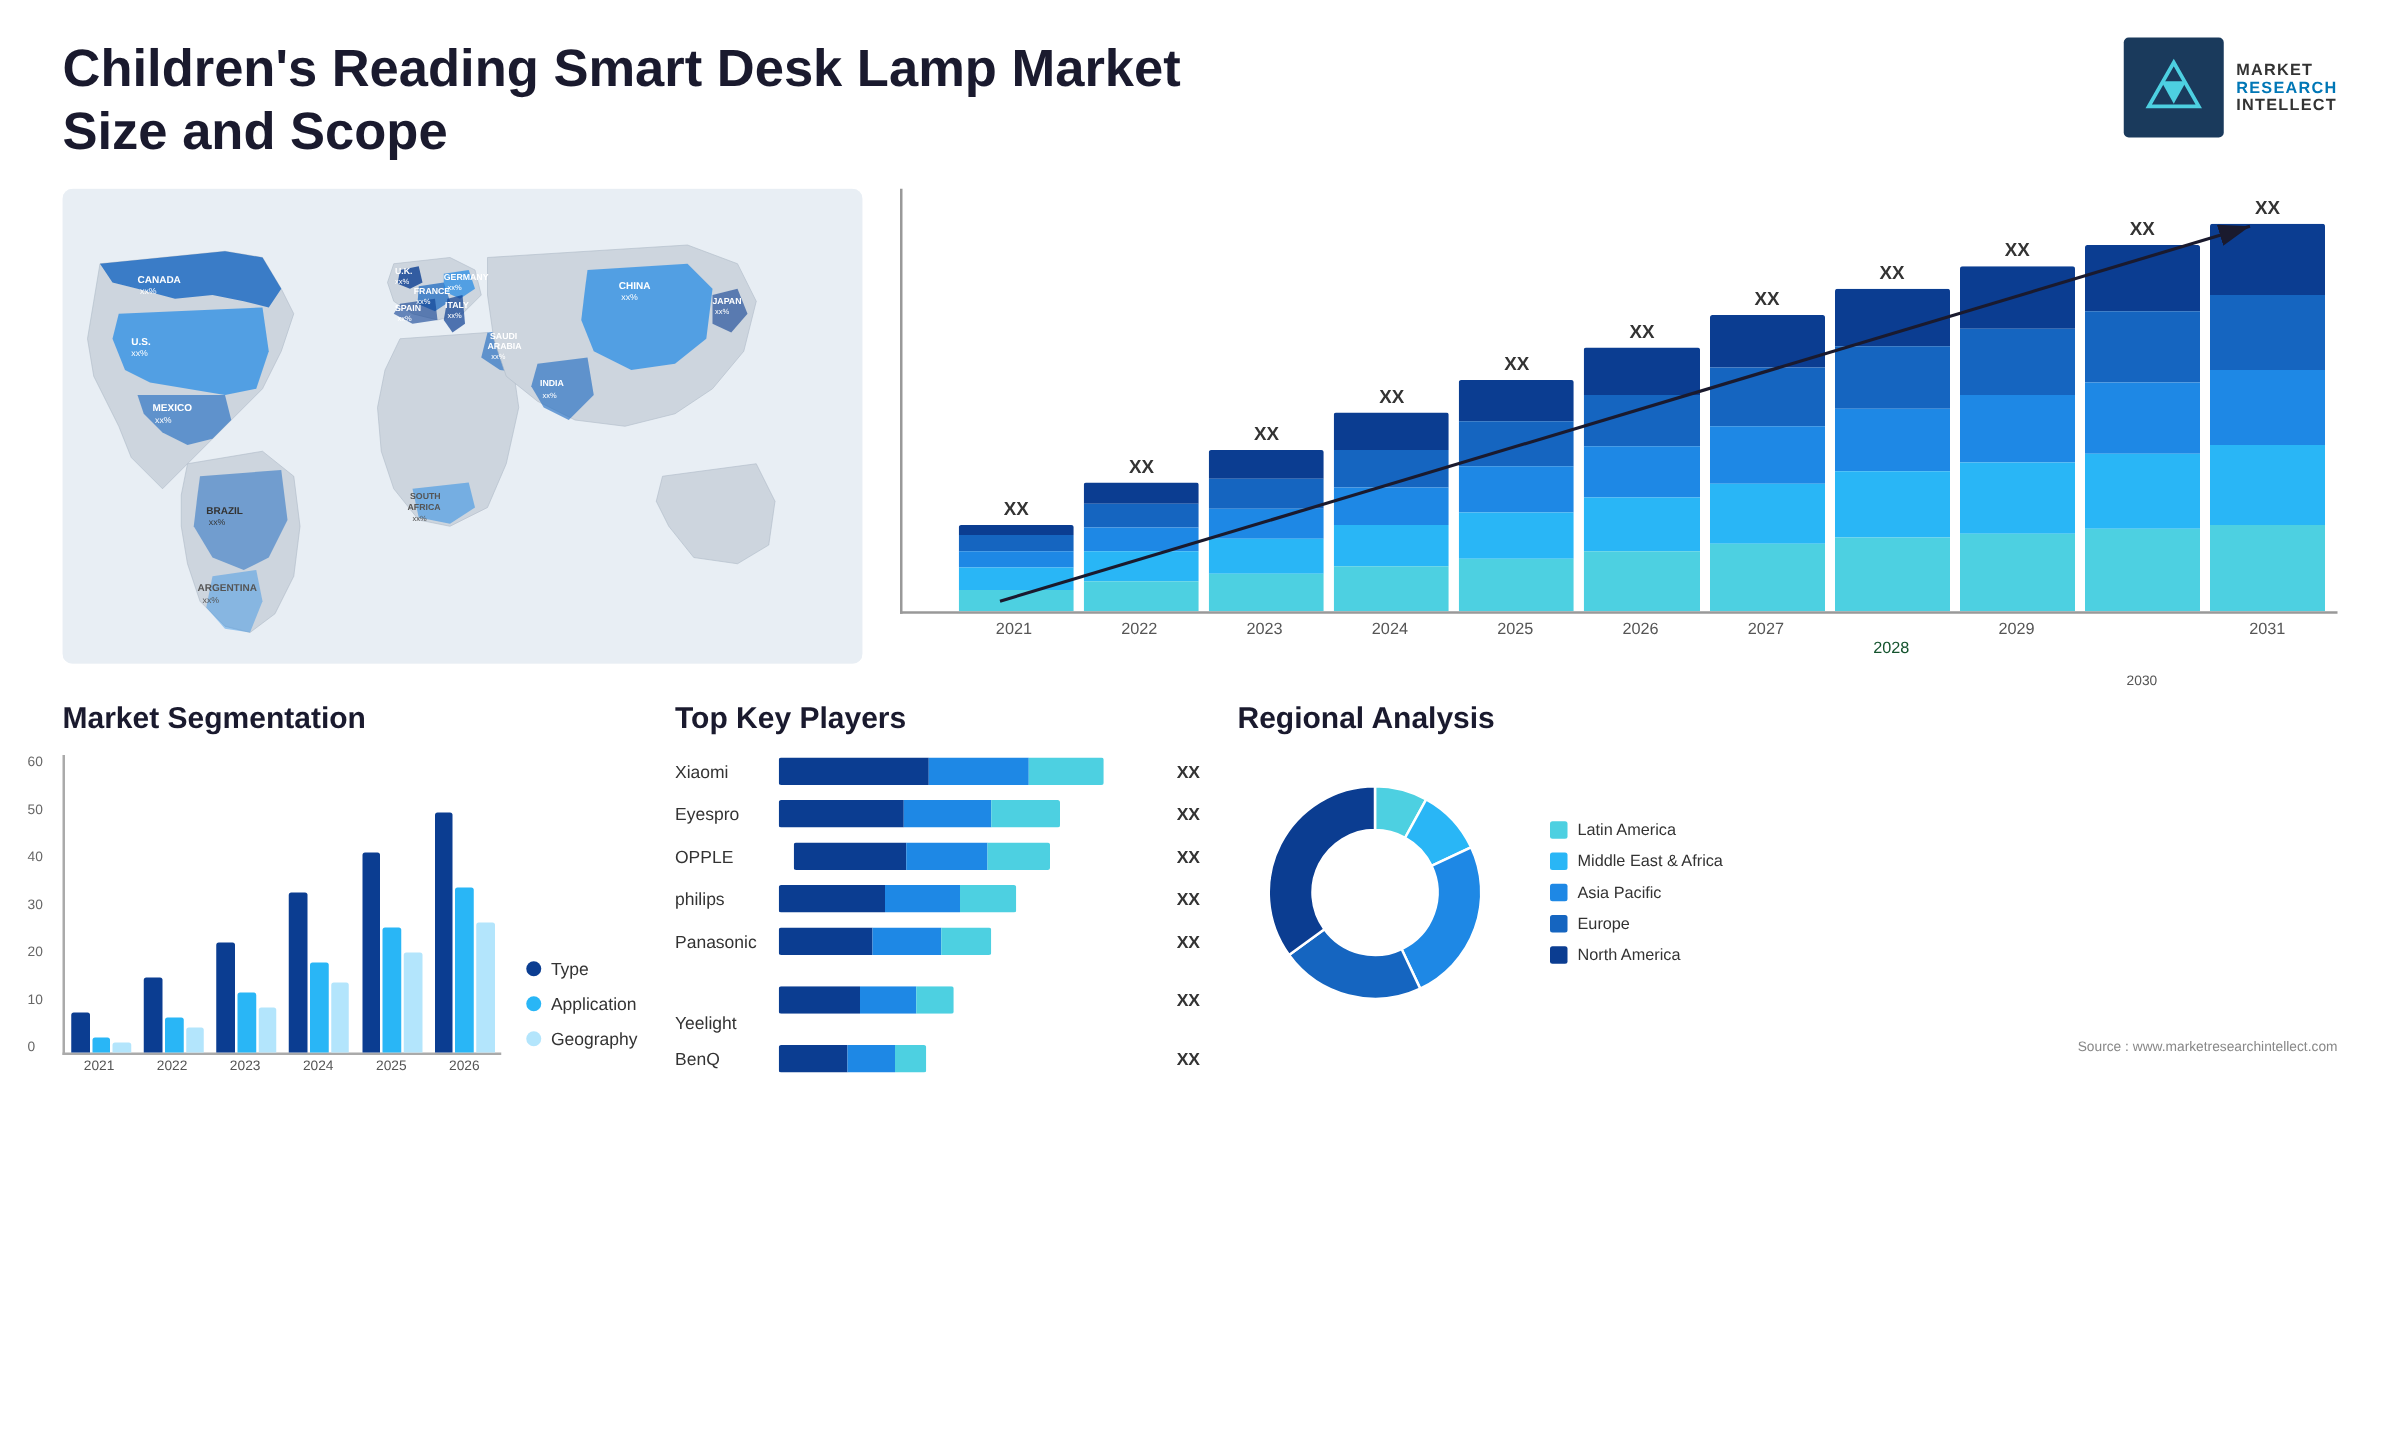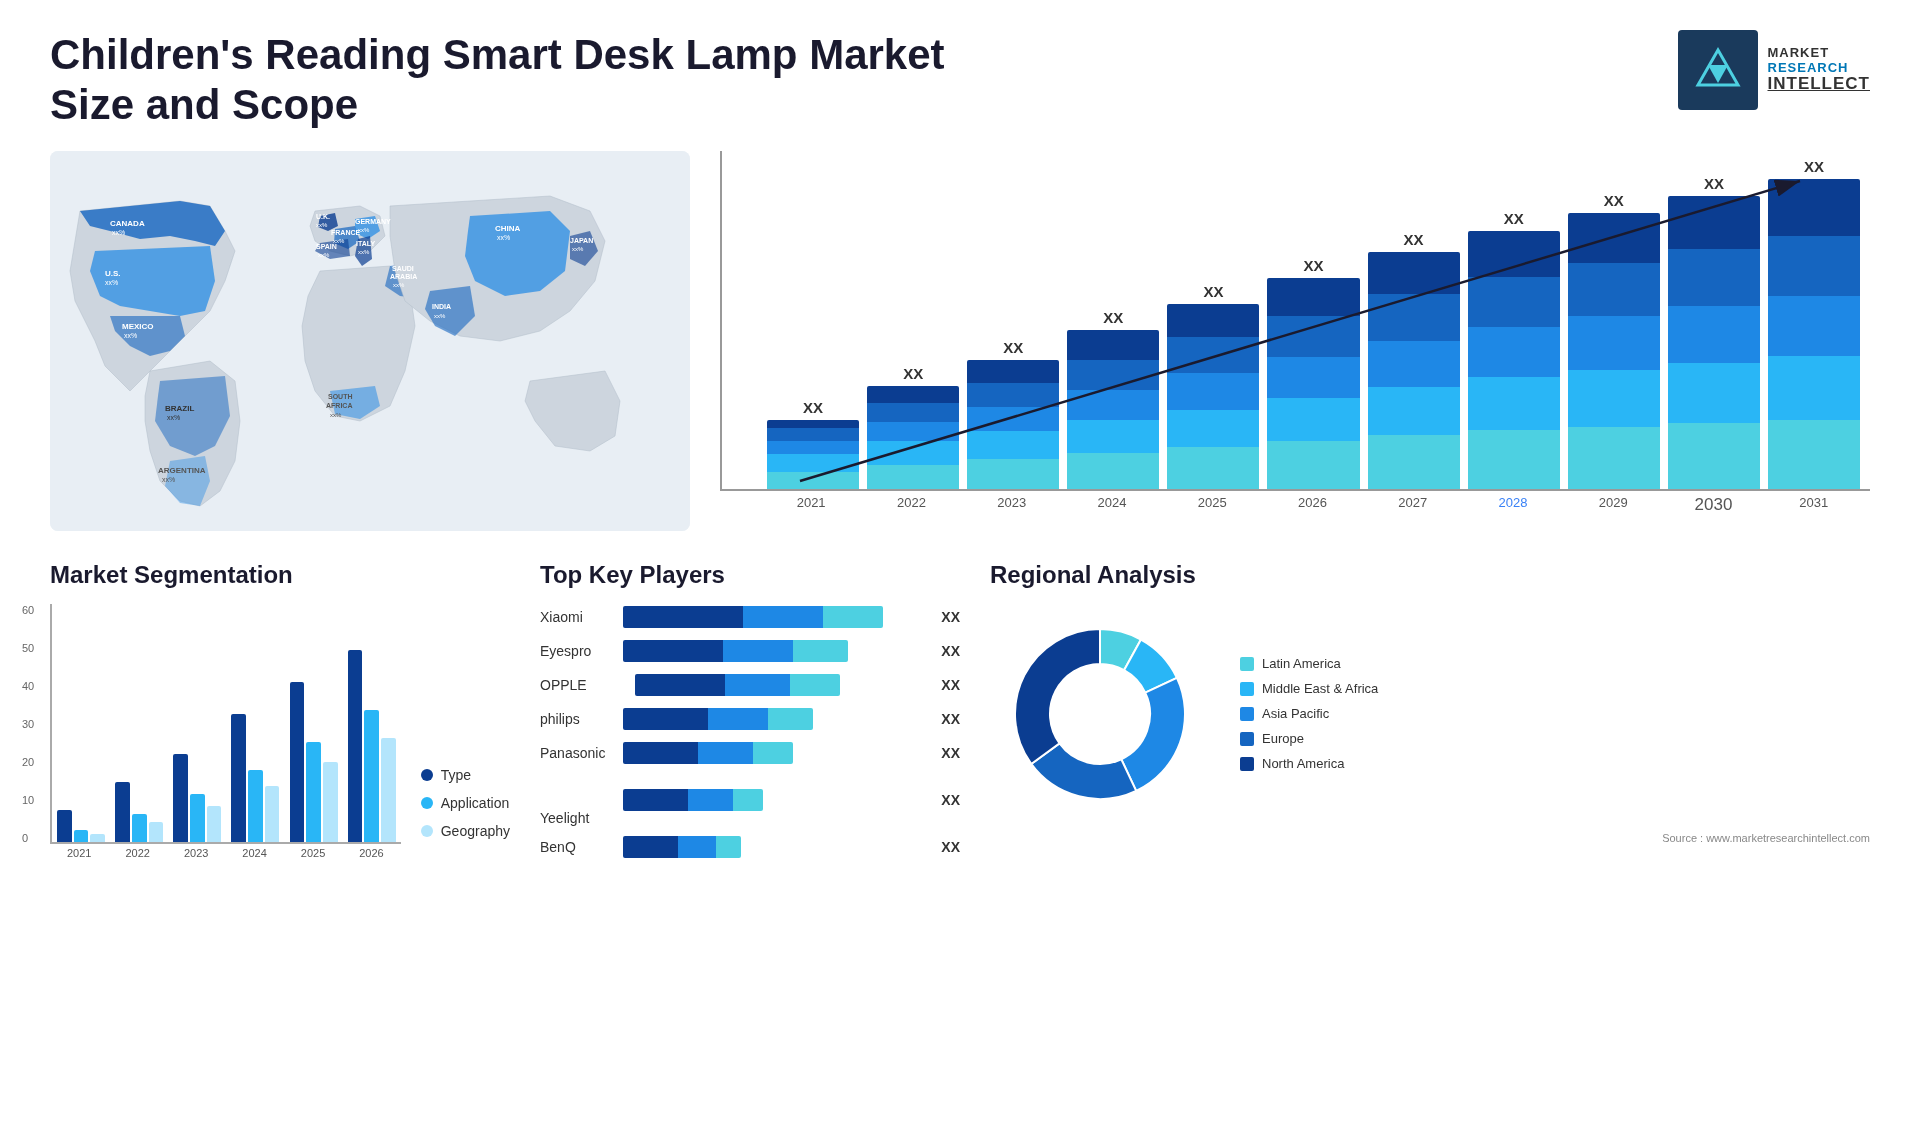--- a/index.html
+++ b/index.html
@@ -40,21 +40,21 @@
       justify-content: center;
       border-radius: 4px;
     }
     .logo-text-area {
       display: flex;
       flex-direction: column;
       line-height: 1.1;
     }
     .logo-text-market { font-size: 13px; font-weight: 700; color: #333; letter-spacing: 1px; }
     .logo-text-research { font-size: 13px; font-weight: 700; color: #0077b6; letter-spacing: 1px; }
-    .logo-text-intellect { font-size: 17px; font-weight: 700; color: #333; letter-spacing: 1px; text-decoration: underline; }
+    .logo-text-intellect { font-size: 13px; font-weight: 700; color: #333; letter-spacing: 1px; }
 
     
     .top-section {
       display: flex;
       gap: 30px;
       margin-bottom: 30px;
     }
     .map-section {
       flex: 0 0 640px;
       position: relative;
@@ -398,23 +398,23 @@
           </div>
       </div>
       <div id="bar-chart-x-labels" style="display:flex;justify-content:space-around;padding:4px 10px 0 45px;gap:8px;">
           <div style="font-size: 13px; color: rgb(85, 85, 85); flex: 1 1 0%; text-align: center;">2021</div>
           <div style="font-size: 13px; color: rgb(85, 85, 85); flex: 1 1 0%; text-align: center;">2022</div>
           <div style="font-size: 13px; color: rgb(85, 85, 85); flex: 1 1 0%; text-align: center;">2023</div>
           <div style="font-size: 13px; color: rgb(85, 85, 85); flex: 1 1 0%; text-align: center;">2024</div>
           <div style="font-size: 13px; color: rgb(85, 85, 85); flex: 1 1 0%; text-align: center;">2025</div>
           <div style="font-size: 13px; color: rgb(85, 85, 85); flex: 1 1 0%; text-align: center;">2026</div>
           <div style="font-size: 13px; color: rgb(85, 85, 85); flex: 1 1 0%; text-align: center;">2027</div>
-          <div style="font-size: 13px; color: #3b82f6; flex: 1 1 0%; text-align: center;">2028</div>
+          <div style="font-size: 13px; color: #14532d; flex: 1 1 0%; text-align: center; margin-top: 15px;">2028</div>
           <div style="font-size: 13px; color: rgb(85, 85, 85); flex: 1 1 0%; text-align: center;">2029</div>
-          <div style="font-size: 17px; color: rgb(85, 85, 85); flex: 1 1 0%; text-align: center;">2030</div>
+          <div style="font-size: 11px; color: rgb(85, 85, 85); flex: 1 1 0%; text-align: center; margin-top: 44px;">2030</div>
           <div style="font-size: 13px; color: rgb(85, 85, 85); flex: 1 1 0%; text-align: center;">2031</div>
         </div>
     </div>
   </div>
 </div>
 
 <div class="bottom-section">
 
   <div class="segmentation-section">
     <div class="section-title">Market Segmentation</div>

